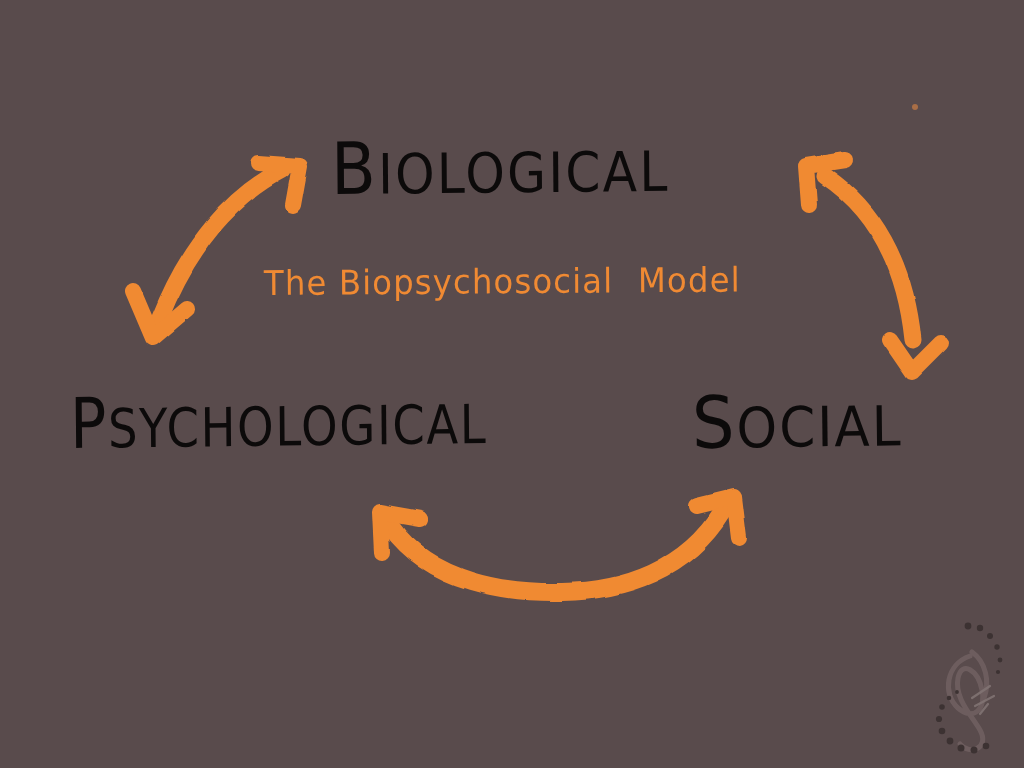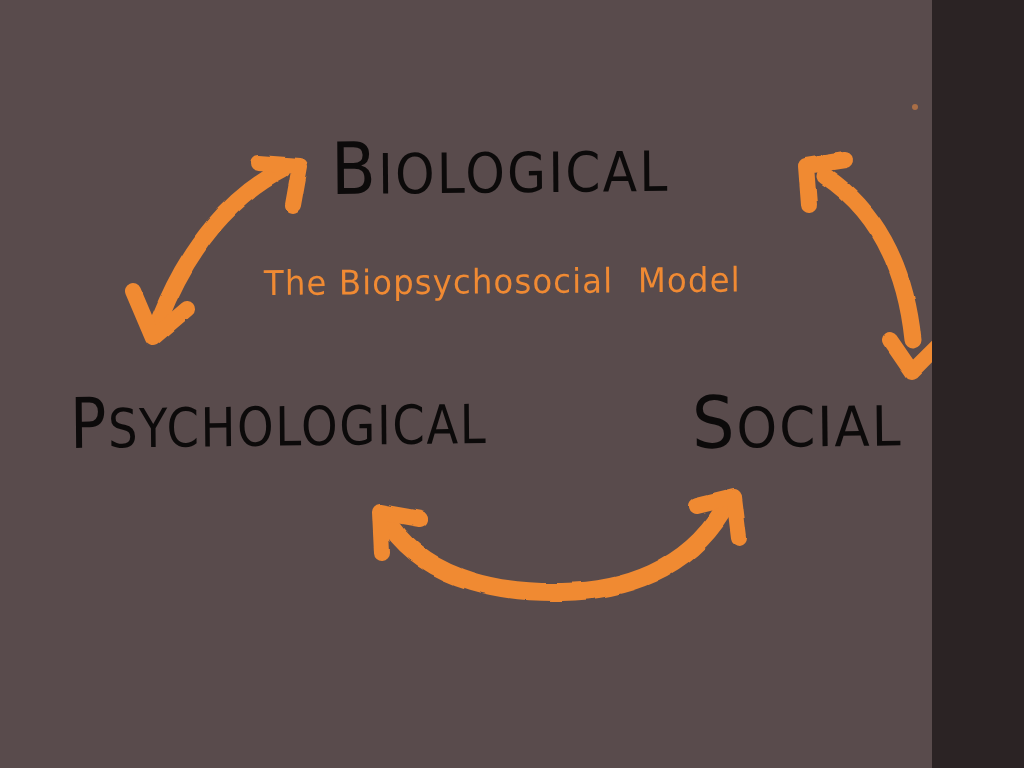--- a/index.html
+++ b/index.html
@@ -9,21 +9,21 @@
     background: #2b2324;
   }
   body {
     width: 1024px;
     height: 768px;
     overflow: hidden;
     font-family: "DejaVu Sans", sans-serif;
   }
   #slide {
     position: relative;
-    width: 932px;
+    width: 1024px;
     height: 768px;
     background: #594B4C;
     overflow: hidden;
   }
   #arrow-layer {
     position: absolute;
     left: 0;
     top: 0;
     width: 1024px;
     height: 768px;

